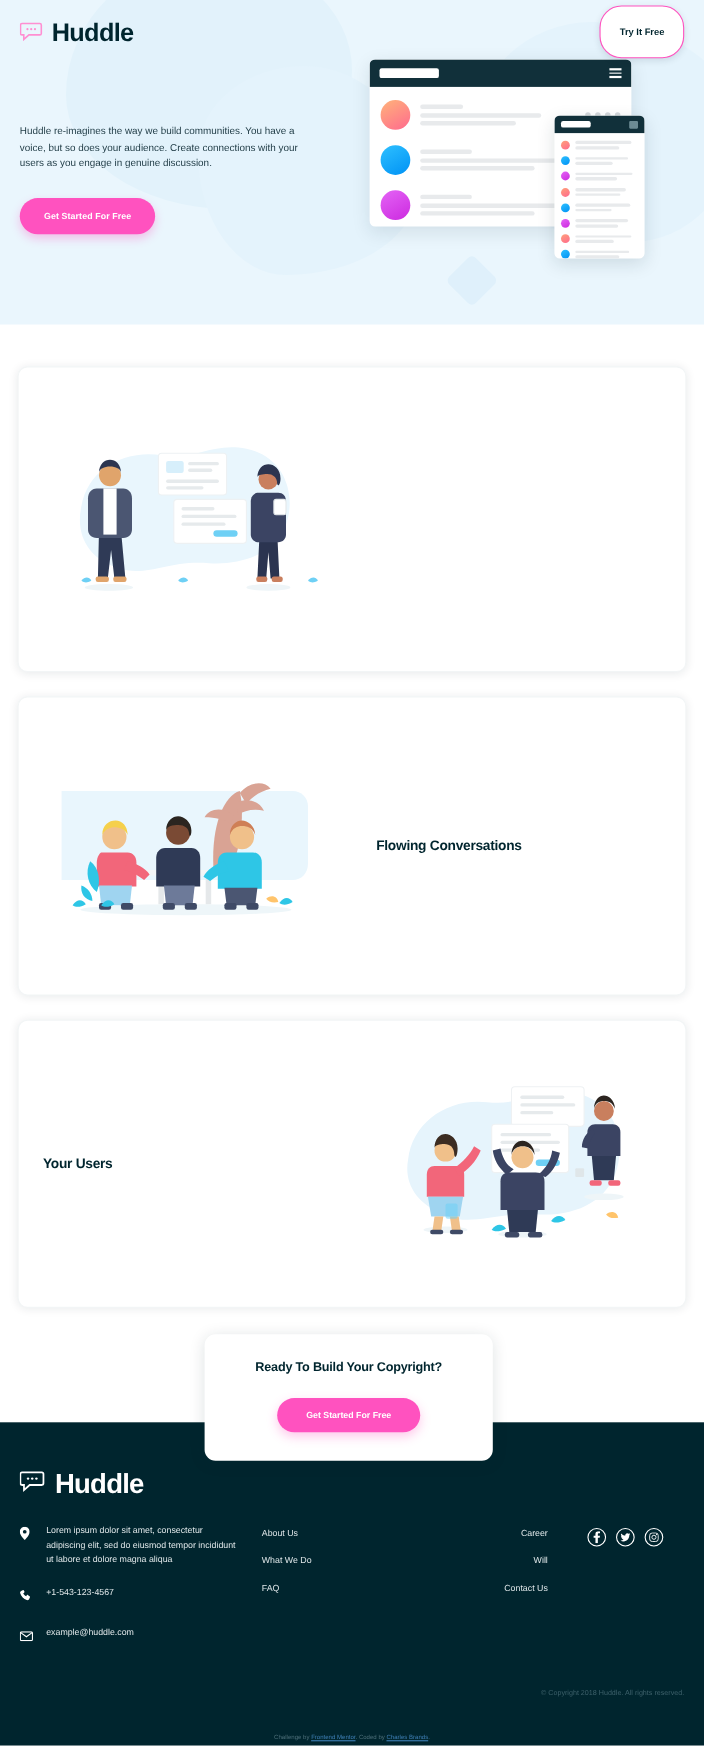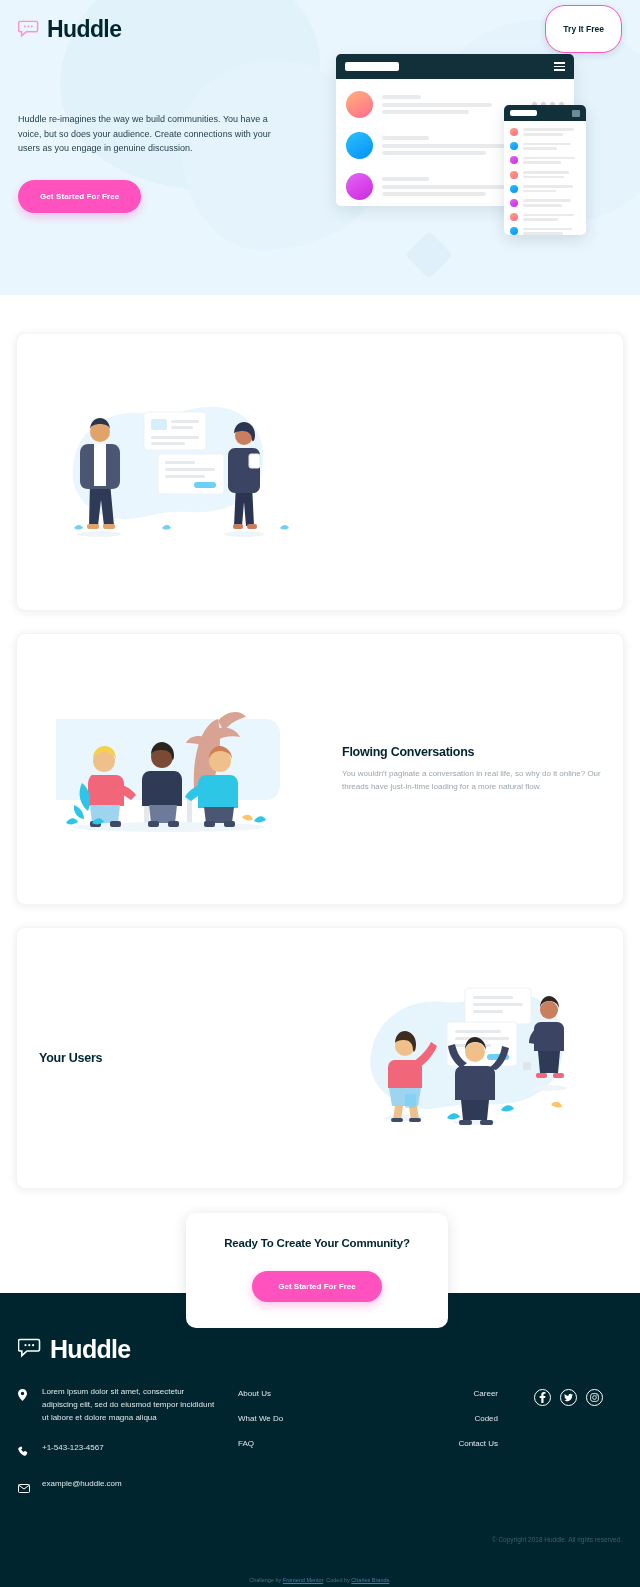--- a/index.html
+++ b/index.html
@@ -445,21 +445,20 @@
         <path d="M30 146c3-4 7-4 9 0-4 2-6 2-9 0z" fill="#6ed0f5"></path>
         <path d="M118 146c3-4 7-4 9 0-4 2-6 2-9 0z" fill="#6ed0f5"></path>
         <path d="M236 146c3-4 7-4 9 0-4 2-6 2-9 0z" fill="#6ed0f5"></path>
       </svg>
     </div>
   </div>
 
   <div class="card card-2">
     <div class="card-text">
       <div class="card-title">Flowing Conversations</div>
-      <div class="card-body">You wouldn't paginate a conversation in real life, so why do it online? Our threads have just-in-time loading for a more natural flow.</div>
     </div>
     <div class="card-art">
       <svg class="art-svg" width="250" height="180" viewBox="0 0 250 180">
         <path d="M12 40h210c8 0 14 6 14 14v52c0 9-6 15-14 15H12z" fill="#e9f6fd"></path>
         <path d="M150 110c-2-40 10-66 24-70 4 18 2 50-8 70z" fill="#d9a394"></path>
         <path d="M174 42c8-10 22-12 28-4-8 2-16 6-22 14z" fill="#d9a394"></path>
         <path d="M172 50c10-4 20 0 24 8-10-2-18 0-24 4z" fill="#d9a394"></path>
         <path d="M168 62c-10-8-22-6-26 2 10 0 18 2 24 6z" fill="#d9a394"></path>
         <ellipse cx="125" cy="148" rx="96" ry="5" fill="#eef6f9"></ellipse>
 
@@ -552,21 +551,21 @@
         <path d="M154 142c4-6 10-6 13-1-6 3-10 3-13 1z" fill="#2ec6e6"></path>
         <path d="M100 150c4-6 10-6 13-1-6 3-10 3-13 1z" fill="#2ec6e6"></path>
         <path d="M204 136c5-4 10-2 11 3-5 1-9 0-11-3z" fill="#ffc46b"></path>
       </svg>
     </div>
   </div>
 </div>
 
 <div class="cta-wrap">
   <div class="cta-card">
-    <div class="cta-title">Ready To Create Your Community?</div>
+    <div class="cta-title">Ready To Build Your Copyright?</div>
     <button class="cta-btn">Get Started For Free</button>
   </div>
 </div>
 
 <div class="footer">
   <div class="f-logo">
     <span>
       <svg width="24" height="20" viewBox="0 0 24 20">
         <path d="M2 1.5h18a1.5 1.5 0 0 1 1.5 1.5v8.5A1.5 1.5 0 0 1 20 13H9l-5.2 4.6V13H2A1.5 1.5 0 0 1 .5 11.5V3A1.5 1.5 0 0 1 2 1.5z" fill="none" stroke="#ffffff" stroke-width="1.6"></path>
         <circle cx="7.5" cy="7.2" r="1.1" fill="#ffffff"></circle>
@@ -608,21 +607,21 @@
     </div>
 
     <div class="f-nav">
       <a class="f-link">About Us</a>
       <a class="f-link">What We Do</a>
       <a class="f-link">FAQ</a>
     </div>
 
     <div class="f-nav2">
       <a class="f-link">Career</a>
-      <a class="f-link">Coded</a>
+      <a class="f-link">Will</a>
       <a class="f-link">Contact Us</a>
     </div>
 
     <div class="f-social-wrap">
       <div class="socials">
         <span class="soc">
           <svg width="7" height="11" viewBox="0 0 7 12">
               <path d="M4.6 12V6.5h1.8l.3-2.1H4.6V3c0-.6.2-1 1-1h1.1V.1C6.4.1 5.7 0 4.9 0 3.3 0 2.2 1 2.2 2.8v1.6H.4v2.1h1.8V12z" fill="#fff"></path>
             </svg>
         </span>

